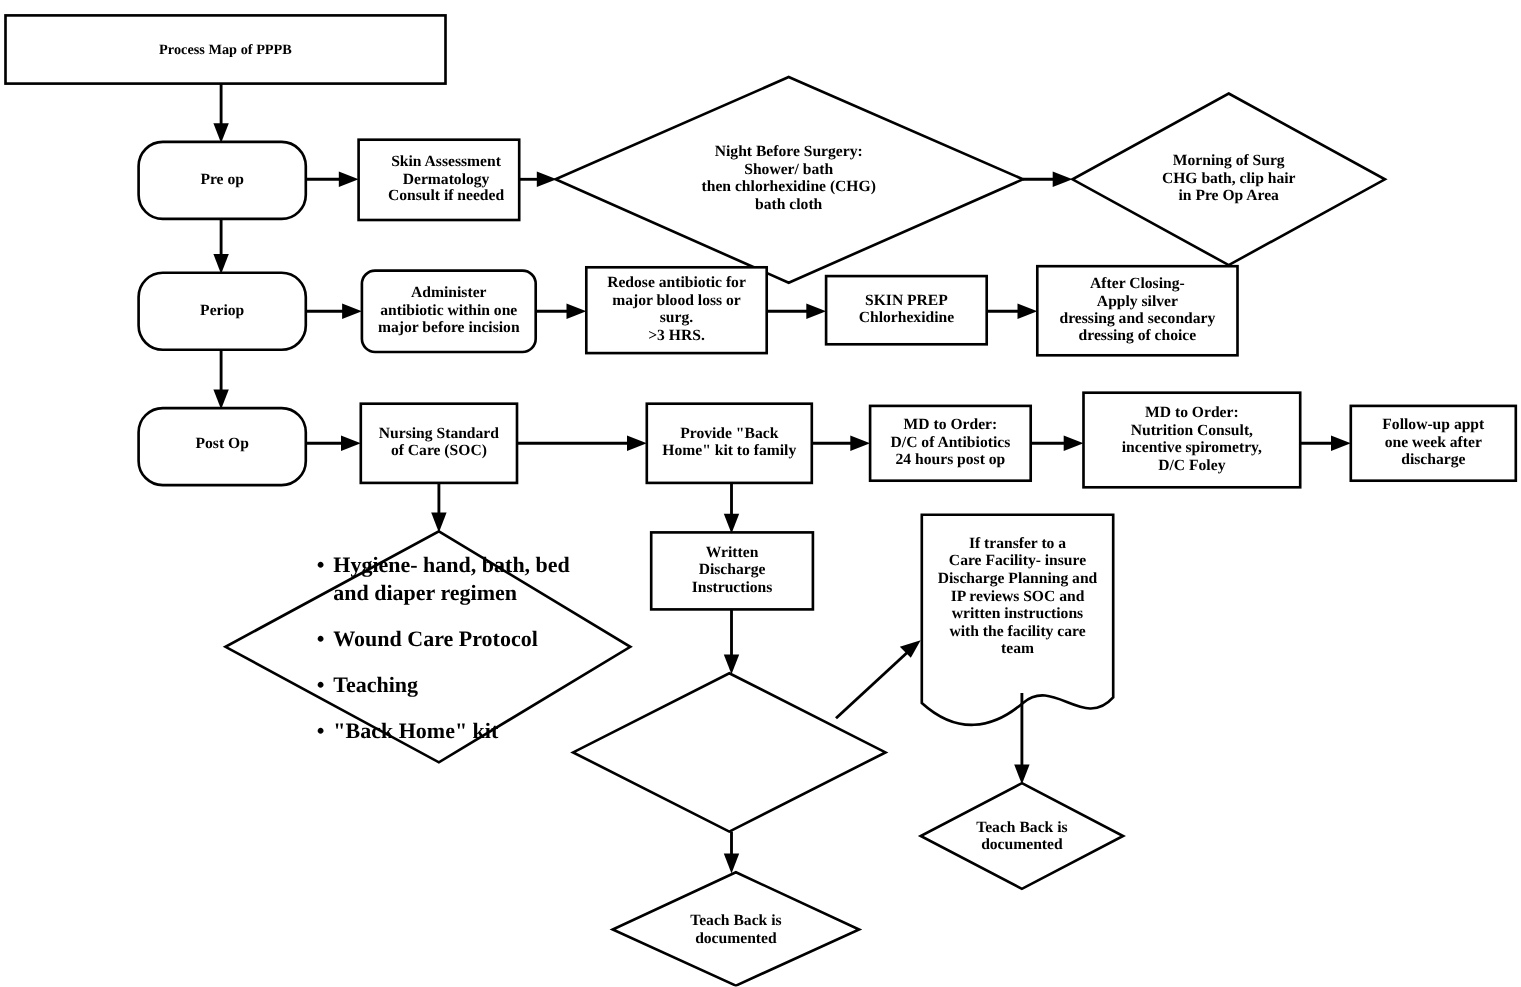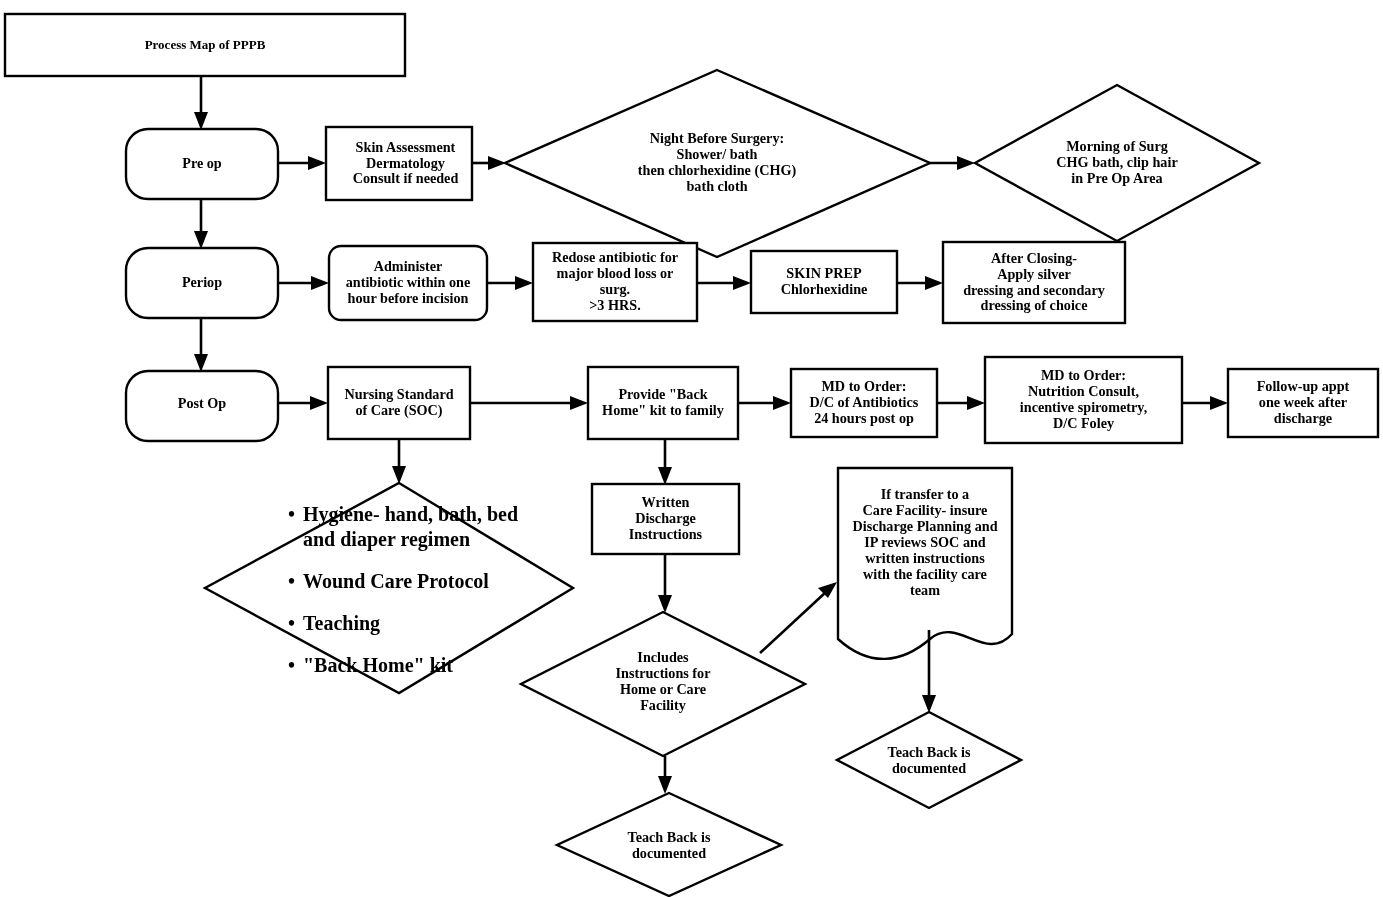--- a/index.html
+++ b/index.html
@@ -196,21 +196,21 @@
 bath cloth</div>
 
   <div class="node-label t14" style="left:1016px; top:124px; width:202px; height:78px;">Morning of Surg
 CHG bath, clip hair
 in Pre Op Area</div>
 
   <div class="node-label t14" style="left:126px; top:248px; width:152px; height:70px;">Periop</div>
 
   <div class="node-label t14" style="left:327px; top:246px; width:162px; height:74px;">Administer
 antibiotic within one
-hour before incision</div>
+major before incision</div>
 
   <div class="node-label t14" style="left:531px; top:243px; width:168px; height:78px;">Redose antibiotic for
 major blood loss or
 surg.
 &gt;3 HRS.</div>
 
   <div class="node-label t14" style="left:751px; top:251px; width:146px; height:62px;">SKIN PREP
 Chlorhexidine</div>
 
   <div class="node-label t14" style="left:941px; top:242px; width:186px; height:81px;">After Closing-
@@ -246,24 +246,20 @@
       <li>Wound Care Protocol</li>
       <li>Teaching</li>
       <li>"Back Home" kit</li>
     </ul>
   </div>
 
   <div class="node-label t14" style="left:592px; top:484px; width:147px; height:70px;">Written
 Discharge
 Instructions</div>
 
-  <div class="node-label t14" style="left:573px; top:636px; width:180px; height:92px;">Includes
-Instructions for
-Home or Care
-Facility</div>
 
   <div class="node-label t14" style="left:836px; top:470px; width:178px; height:146px;">If transfer to a
 Care Facility- insure
 Discharge Planning  and
 IP reviews SOC and
 written instructions
 with the facility care
 team</div>
 
   <div class="node-label t14" style="left:589px; top:822px; width:160px; height:48px;">Teach Back is

